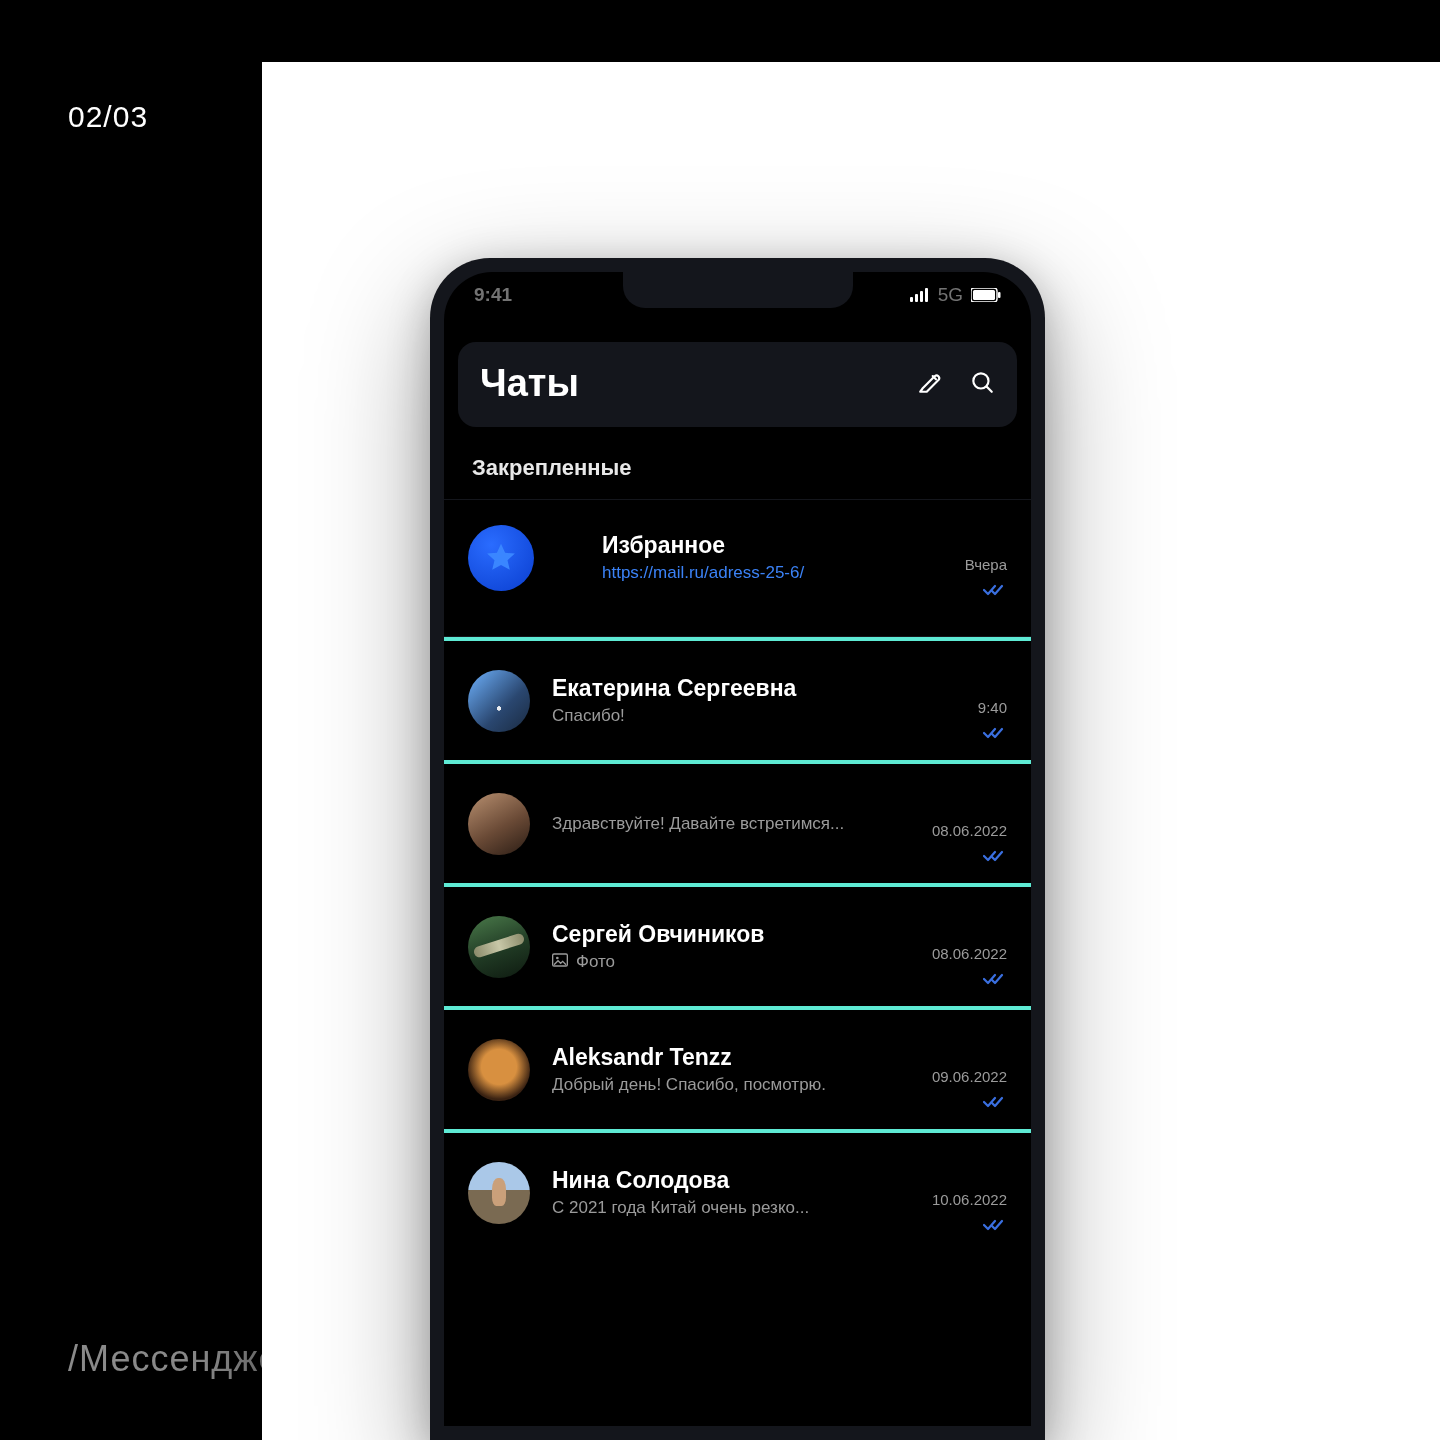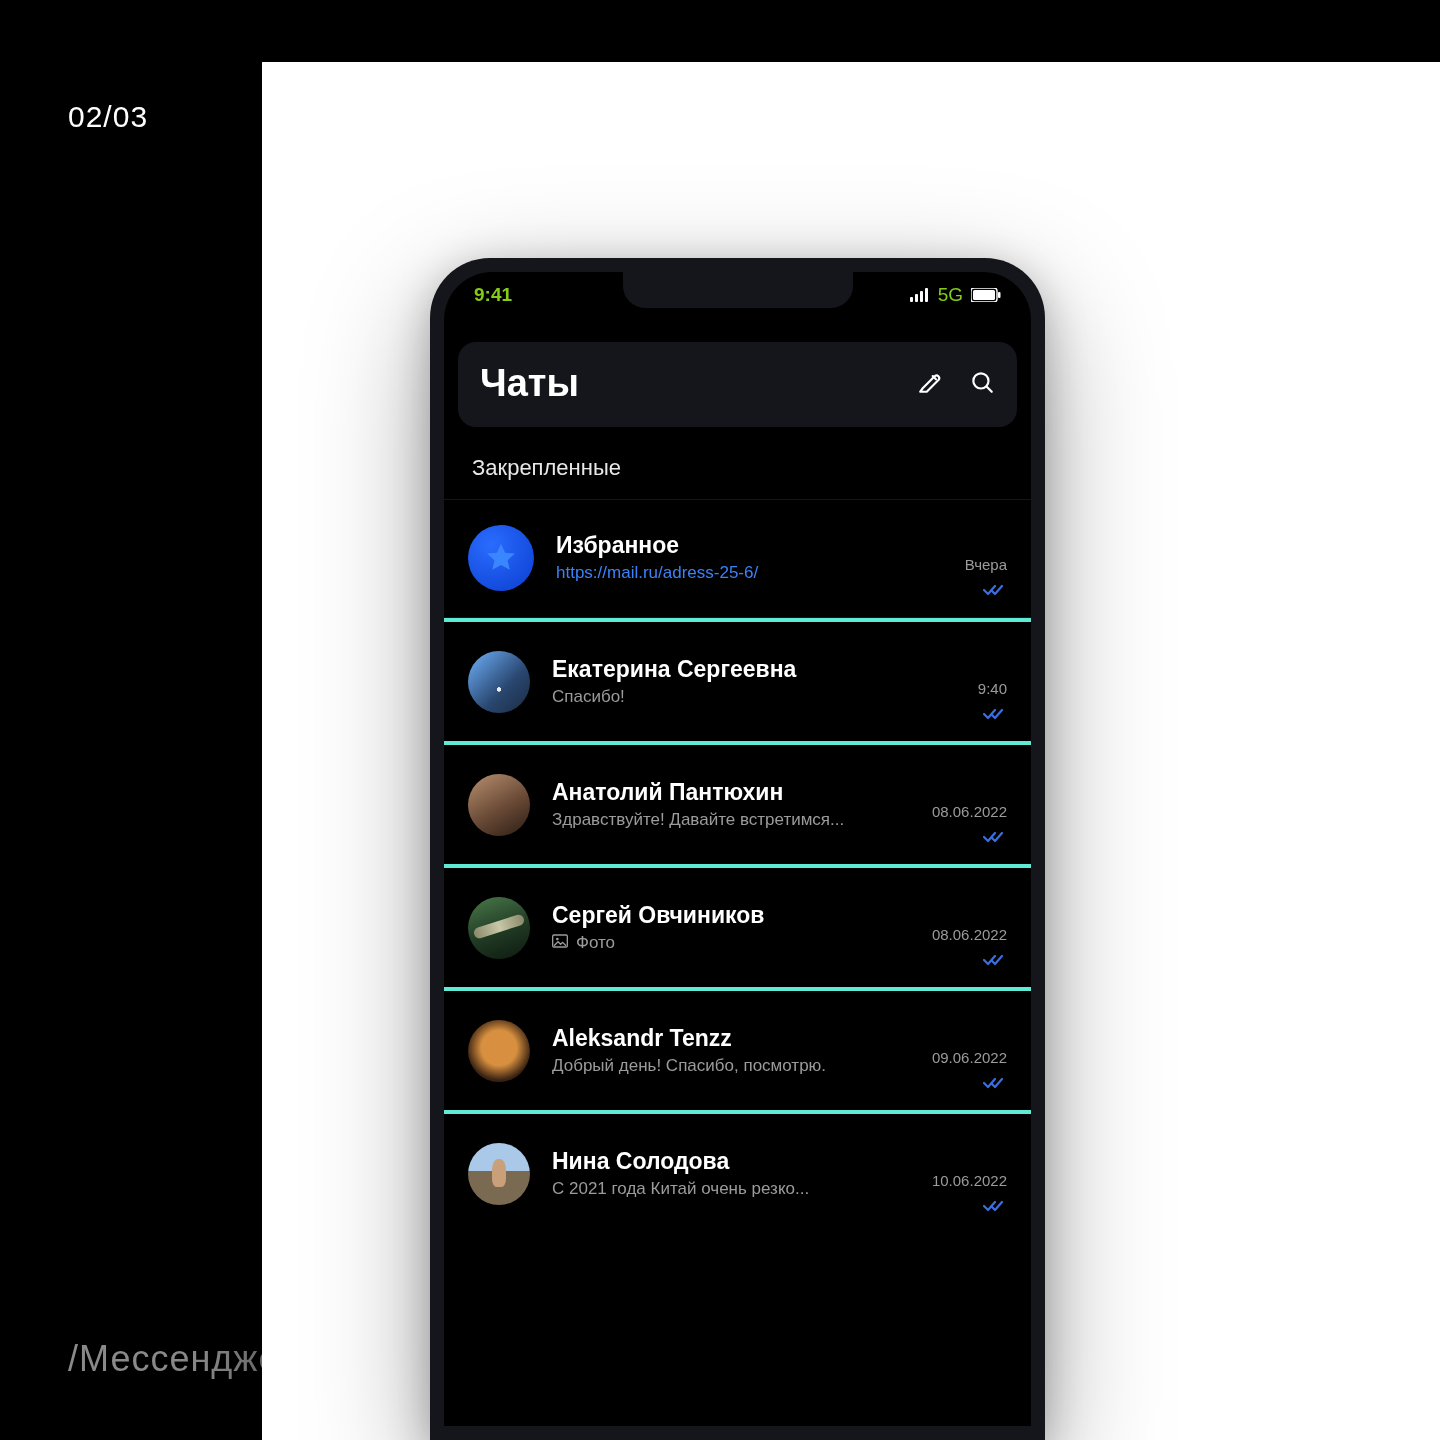--- a/index.html
+++ b/index.html
@@ -73,21 +73,21 @@
     border-radius: 0 0 22px 22px;
     z-index: 10;
   }
 
   .statusbar {
     display: flex;
     justify-content: space-between;
     align-items: center;
     height: 46px;
     padding: 0 30px;
-    color: #84cc16;
+    color: #737373;
     font-size: 19px;
     font-weight: 600;
     gap: 47px;
   }
   .statusbar .right {
     display: flex;
     align-items: center;
     gap: 8px;
     font-size: 19px;
     font-weight: 500;
@@ -111,41 +111,41 @@
   .header-actions {
     display: flex;
     align-items: center;
     gap: 26px;
   }
   .icon-btn { color: #fff; cursor: pointer; }
 
   .section-label {
     color: #e8e8e8;
     font-size: 22px;
-    font-weight: 400;
+    font-weight: 700;
     padding: 28px 28px 18px 28px;
   }
 
   .divider {
     height: 1px;
     background: #14161c;
     margin: 0 0 0 0;
   }
 
   .chat-list { }
 
   .chat-row {
     display: flex;
     align-items: center;
     padding: 20px 24px 20px 24px;
     cursor: pointer;
     border-top: 4px solid #5eead4;
   }
   .chat-row:first-child { border-top: 1px solid #14161c; }
-  .chat-row.pinned { padding-top: 18px; padding-bottom: 20px; }
+  .chat-row.pinned { padding-top: 18px; padding-bottom: 39px; gap: 46px; }
 
   .avatar {
     width: 62px;
     height: 62px;
     border-radius: 50%;
     flex: 0 0 62px;
     margin-right: 22px;
     background: #222;
     display: flex;
     align-items: center;
@@ -302,21 +302,20 @@
                 <g fill="none" stroke="#3a6fe0" stroke-width="2.2" stroke-linecap="round" stroke-linejoin="round">
                   <polyline points="1,7 5,11 12,3"></polyline>
                   <polyline points="9,8 12,11 19,3"></polyline>
                 </g>
               </svg></div>
           </div>
         </div>
         <div class="chat-row">
           <div class="avatar av2"></div>
           <div class="chat-main">
-            <div class="chat-name">Анатолий Пантюхин</div>
             <div class="chat-preview">
               <span>Здравствуйте! Давайте встретимся...</span>
             </div>
           </div>
           <div class="chat-meta">
             <div class="chat-time">08.06.2022</div>
             <div class="read-checks"><svg width="24" height="14" viewBox="0 0 24 14">
                 <g fill="none" stroke="#3a6fe0" stroke-width="2.2" stroke-linecap="round" stroke-linejoin="round">
                   <polyline points="1,7 5,11 12,3"></polyline>
                   <polyline points="9,8 12,11 19,3"></polyline>

